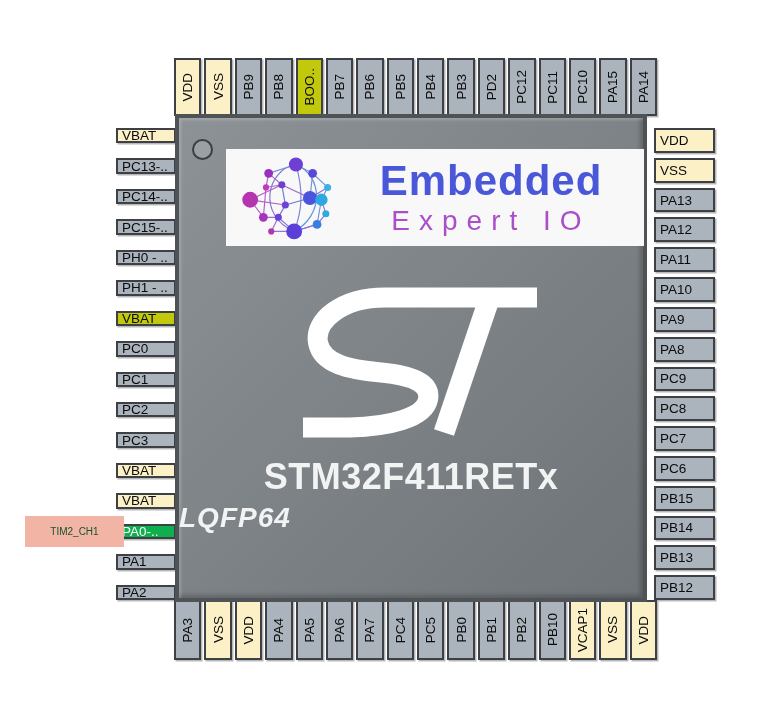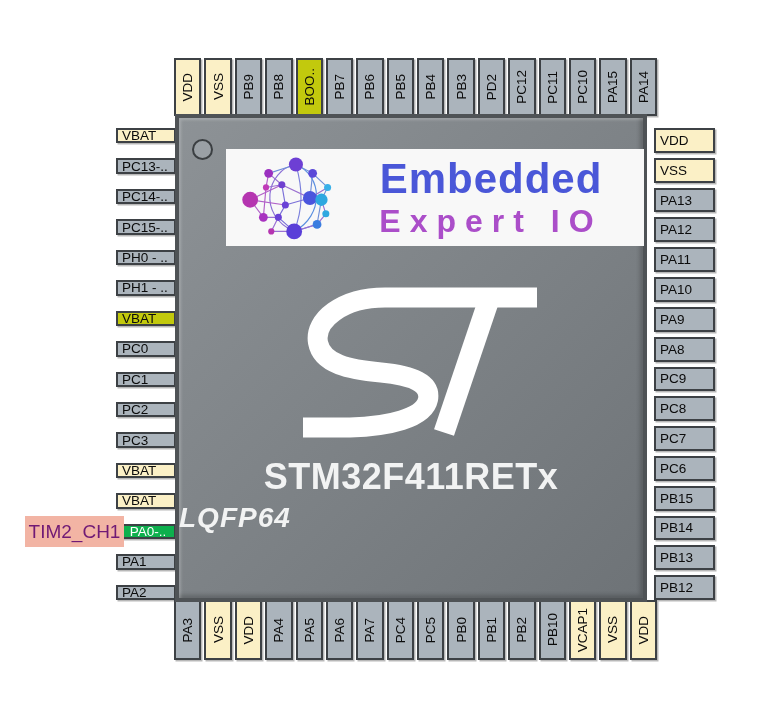--- a/index.html
+++ b/index.html
@@ -11,54 +11,54 @@
   #pins-top   {left:174px;top:58px;width:483px;height:58px;flex-direction:row;gap:3px;z-index:1;}
   #pins-bottom{left:174px;top:600px;width:483px;height:60px;flex-direction:row;gap:3px;z-index:1;}
   #pins-left  {left:116px;top:128px;width:60px;height:472px;flex-direction:column;gap:15px;z-index:1;}
   #pins-right {left:654px;top:128px;width:61px;height:472px;flex-direction:column;gap:5px;z-index:1;}
 
   .pin{flex:1;border:2px solid #3d4145;box-sizing:border-box;display:flex;
        font-size:13.5px;color:#0b0b0b;box-shadow:1.5px 1.5px 0 rgba(0,0,0,0.28);
        background:var(--io);overflow:hidden;}
   .pin.t-power {background:var(--power);}
   .pin.t-boot  {background:var(--boot);}
-  .pin.t-active{background:var(--active);color:#ffffff;justify-content:center;}
+  .pin.t-active{background:var(--active);color:#ffffff;}
   .pin.h{align-items:center;padding-left:4px;}
   .pin.v{align-items:center;justify-content:center;}
   .pin.v span{writing-mode:vertical-rl;transform:rotate(180deg);white-space:nowrap;}
   .pin span{pointer-events:none;}
 
   
   #chip{position:absolute;left:175px;top:114px;width:472px;height:488px;z-index:2;
         box-sizing:border-box;border:4px solid #4f5356;
         background:linear-gradient(135deg,#8d9296 0%,#7c8185 55%,#6e7377 100%);
         box-shadow:inset 2px 2px 3px rgba(255,255,255,0.22), inset -3px -3px 4px rgba(0,0,0,0.22);}
   #pin1-dot{position:absolute;left:13px;top:21px;width:21px;height:21px;border-radius:50%;
         background:#9aa0a5;border:2px solid #3b3f42;box-sizing:border-box;}
 
   
   #banner{position:absolute;left:47px;top:31px;width:418px;height:97px;background:#f8f8f8;
         display:flex;align-items:center;padding:0 10px;box-sizing:border-box;gap:8px;}
   #banner-text{flex:1;display:flex;flex-direction:column;align-items:center;}
   #brand-line1{font-size:42px;font-weight:bold;color:var(--brand_blue);line-height:1;letter-spacing:1px;}
-  #brand-line2{font-size:32px;color:var(--brand_purple);letter-spacing:9px;margin-top:5px;line-height:1;font-weight:bold;}
+  #brand-line2{font-size:28px;color:var(--brand_purple);letter-spacing:9px;margin-top:5px;line-height:1;}
 
   
   #st-logo{position:absolute;left:103px;top:154px;width:280px;height:175px;}
 
   
   #mcu-name{position:absolute;left:0;top:338px;width:100%;text-align:center;
         font-size:36px;font-weight:bold;color:#f2f3f3;letter-spacing:0.5px;}
   #mcu-package{position:absolute;left:0;top:384px;width:100%;text-align:left;
         font-size:28px;font-weight:bold;font-style:italic;color:#f2f3f3;letter-spacing:1px;}
 
   
   #signal-label{position:absolute;left:25px;top:516px;width:99px;height:31px;
         background:var(--annotation);display:flex;align-items:center;justify-content:center;
-        font-size:19px;color:#701a75;z-index:3;}
+        font-size:10px;color:#14532d;z-index:3;}
 </style>
 </head>
 <body>
 
 <div id="canvas">
 
   <div class="pinbank" id="pins-top">
       <div class="pin v t-power">
         <span>VDD</span>
       </div>

